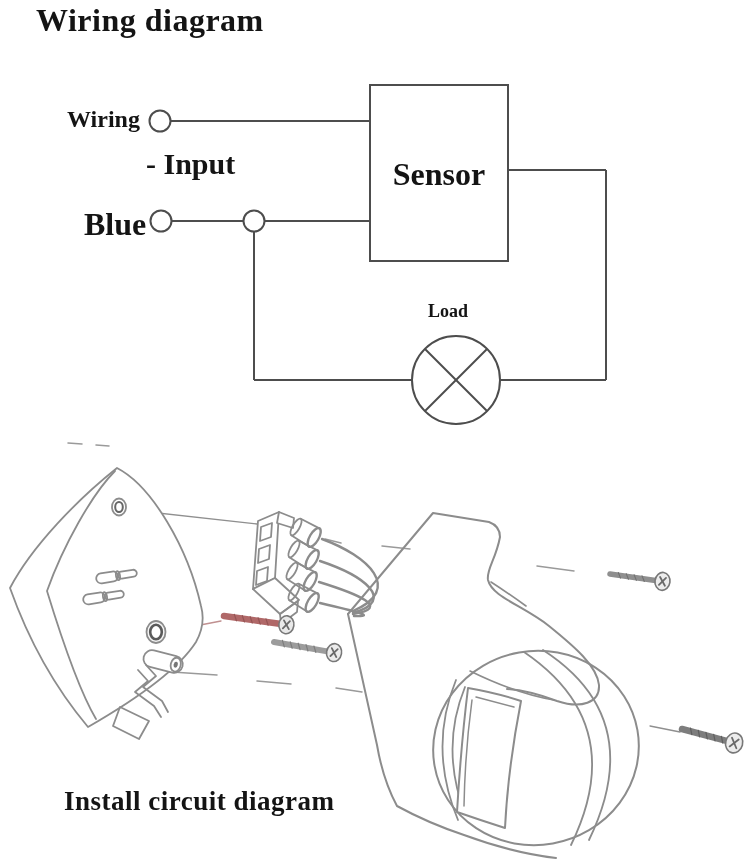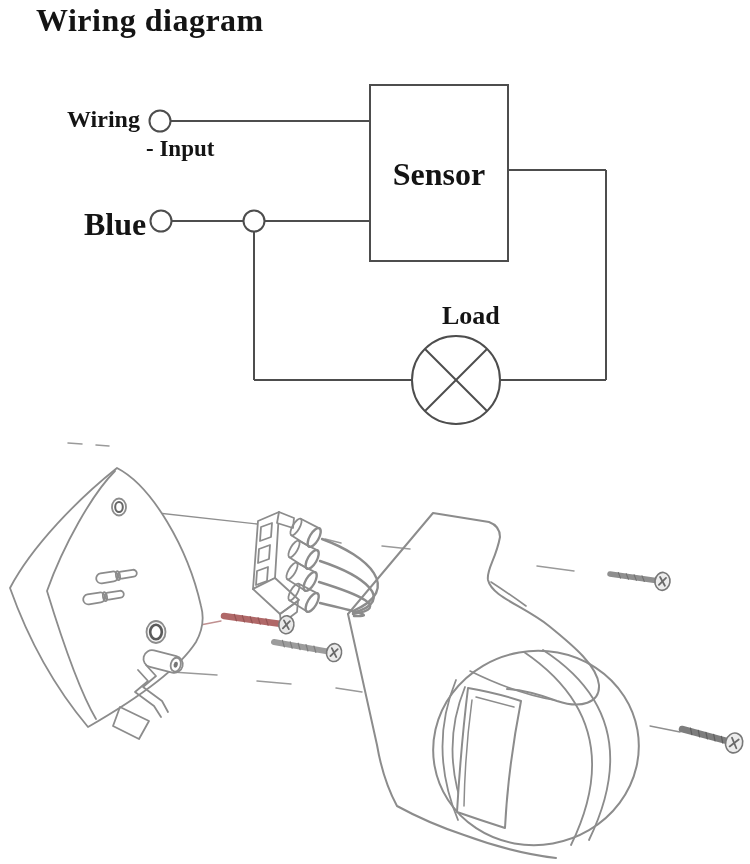--- a/index.html
+++ b/index.html
@@ -4,24 +4,24 @@
 <style>
   html,body{margin:0;padding:0;background:#ffffff;}
   .canvas{
     position:relative;width:750px;height:864px;background:#ffffff;overflow:hidden;
     font-family:"Liberation Serif","DejaVu Serif",serif;color:#141414;
   }
   .art{position:absolute;left:0;top:0;}
   .lbl{position:absolute;font-weight:bold;white-space:nowrap;}
   .title{left:36px;top:2px;font-size:32px;letter-spacing:.5px;}
   .brown{left:67px;top:106px;font-size:24px;}
-  .input{left:146px;top:136px;font-size:23px;}
+  .input{left:146px;top:147px;font-size:30px;}
   .blue{left:84px;top:206px;font-size:32px;}
   .sensor{left:370px;top:156px;width:138px;text-align:center;font-size:32px;}
-  .load{left:442px;top:301px;font-size:26px;}
+  .load{left:428px;top:301px;font-size:18px;}
   .caption{left:64px;top:786px;font-size:27px;letter-spacing:.5px;}
   svg *{vector-effect:non-scaling-stroke;}
 </style>
 </head>
 <body>
 
 <div class="canvas">
 
   <svg class="art" width="750" height="864" viewBox="0 0 750 864">
 
@@ -228,14 +228,15 @@
       </g>
     </g>
   </svg>
 
   <div class="lbl title">Wiring diagram</div>
   <div class="lbl brown">Wiring</div>
   <div class="lbl input">- Input</div>
   <div class="lbl blue">Blue</div>
   <div class="lbl sensor">Sensor</div>
   <div class="lbl load">Load</div>
+  <div class="lbl caption">Install circuit diagram</div>
 
 </div>
 
 </body></html>

